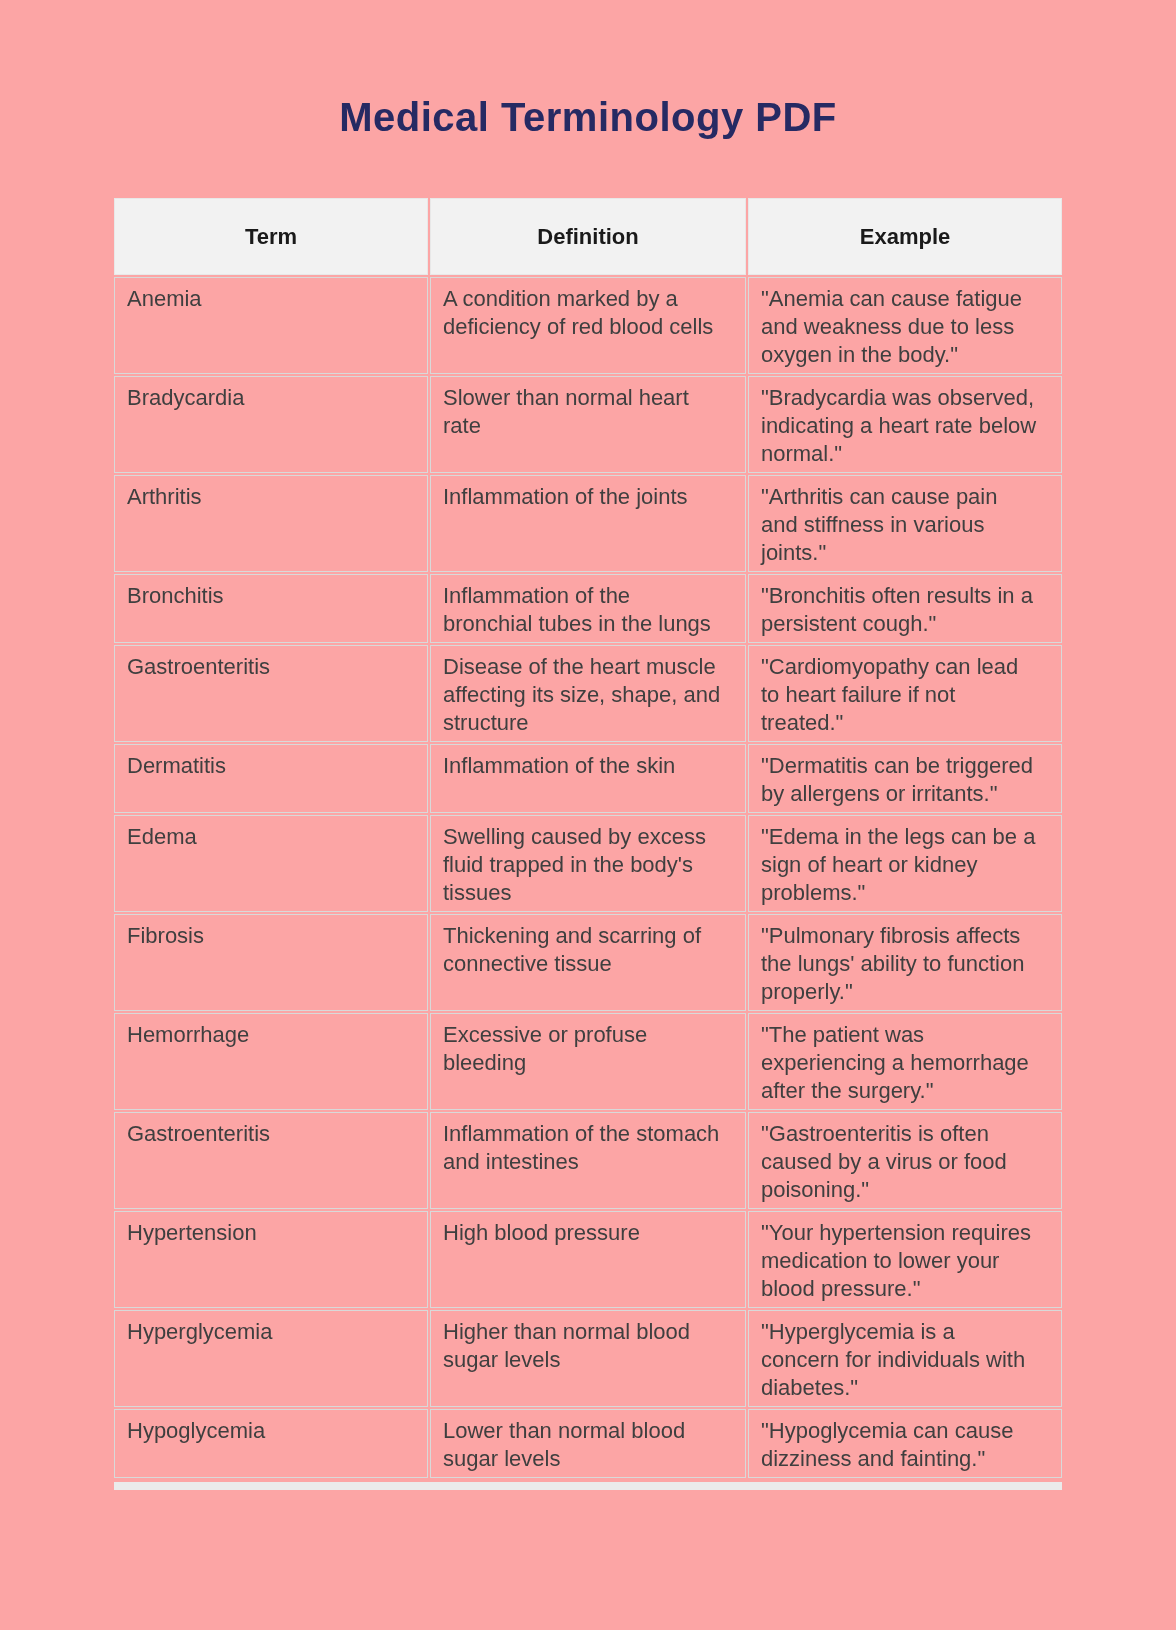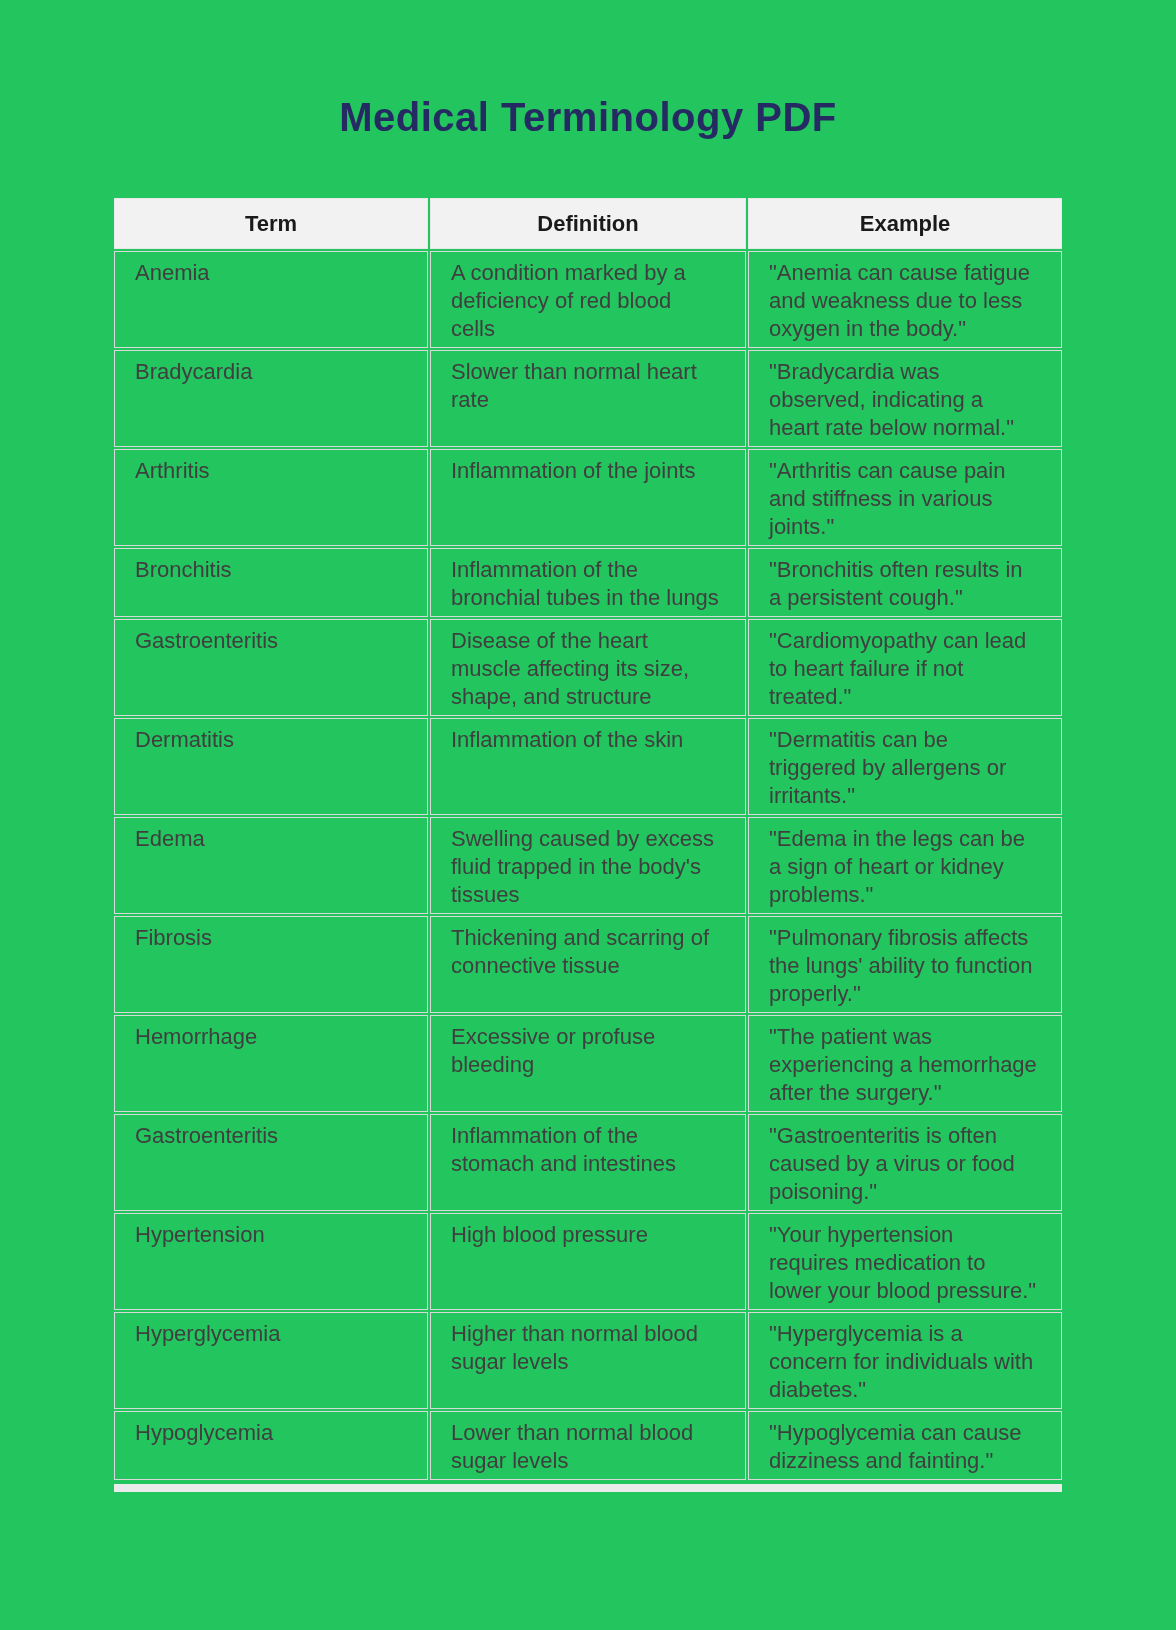--- a/index.html
+++ b/index.html
@@ -15,21 +15,21 @@
   html,body{margin:0;padding:0;}
   body{
     width:1176px;height:1630px;
     background:#ffffff;
     font-family:"Liberation Sans","DejaVu Sans",sans-serif;
     overflow:hidden;
   }
   .page{
     position:relative;
     width:1176px;height:1630px;
-    background:#22c55e;
+    background:#fca5a5;
   }
   .doc-title{
     margin:0;
     padding-top:94px;
     text-align:center;
     font-size:40px;
     line-height:46px;
     font-weight:700;
     color:var(--title-color);
     letter-spacing:0.5px;
@@ -42,30 +42,30 @@
     table-layout:fixed;
   }
   table.term-table th{
     background:var(--header-bg);
     border:1px solid var(--header-border);
     color:var(--header-text);
     font-size:22px;
     line-height:27px;
     font-weight:700;
     text-align:center;
-    padding:11px 8px;
+    padding:24px 8px;
   }
   table.term-table td{
     border:1px solid var(--cell-border);
     color:var(--text-color);
     font-size:22px;
     line-height:28px;
     vertical-align:top;
     text-align:left;
-    padding:7px 24px 4px 20px;
+    padding:7px 24px 4px 12px;
     word-wrap:break-word;
   }
   .bottom-strip{
     width:948px;
     height:8px;
     margin:2px auto 0 auto;
     background:var(--strip-bg);
   }
 </style>
 </head>

